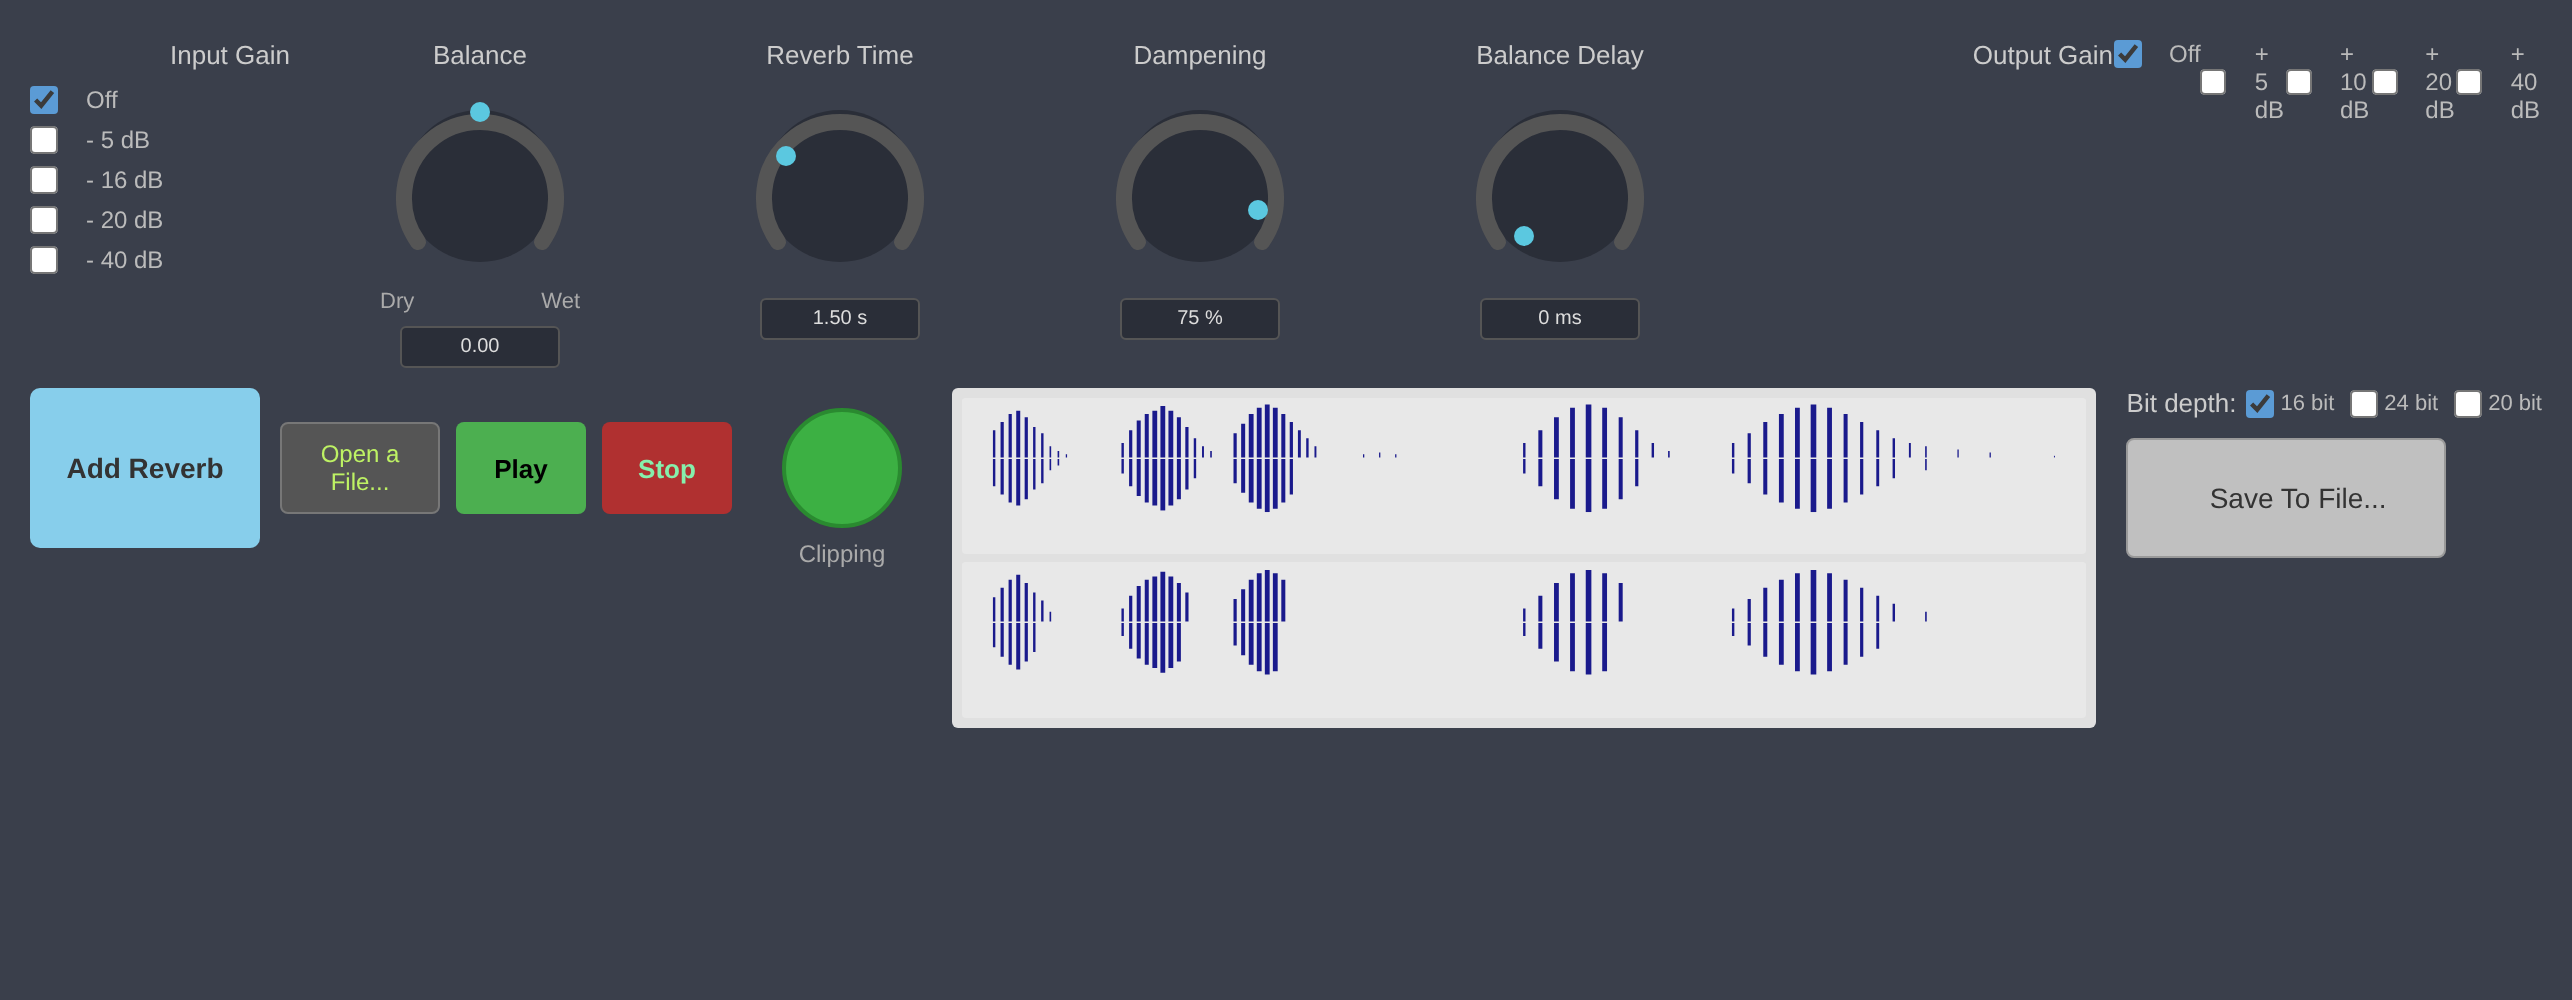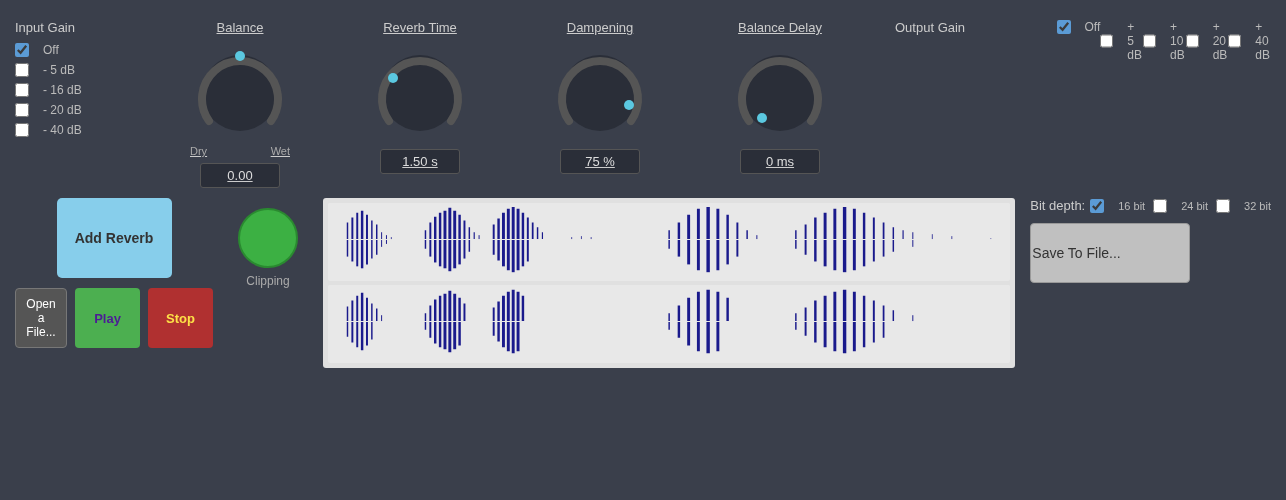--- a/index.html
+++ b/index.html
@@ -34,21 +34,21 @@
       display: flex;
       flex-direction: column;
       align-items: flex-start;
       min-width: 130px;
       margin-right: 20px;
     }
     .section-title {
       font-size: 13px;
       color: #ccc;
       margin-bottom: 8px;
-      text-align: left;
+      text-align: right;
       width: 100%;
     }
 
     .checkbox-row {
       display: flex;
       align-items: center;
       gap: 14px;
       margin-bottom: 6px;
       font-size: 12px;
       color: #bbb;
@@ -59,21 +59,20 @@
       accent-color: #5b9bd5;
     }
 
     
     .knob-section {
       display: flex;
       flex-direction: column;
       align-items: center;
       min-width: 150px;
       margin-right: 30px;
-      text-decoration: underline;
     }
     .knob-section .section-title {
       text-align: center;
       width: 100%;
     }
 
     .knob-wrapper {
       position: relative;
       width: 100px;
       height: 100px;
@@ -92,21 +91,21 @@
       color: #aaa;
       margin-top: 2px;
     }
 
     .knob-value-box {
       margin-top: 6px;
       background: #2a2e38;
       border: 1px solid #555;
       border-radius: 3px;
       padding: 4px 12px;
-      font-size: 13px;
+      font-size: 10px;
       color: #ddd;
       text-align: center;
       min-width: 80px;
     }
 
     
     .output-gain-section {
       display: flex;
       flex-direction: row;
       align-items: flex-start;
@@ -120,21 +119,21 @@
       flex-direction: row;
       align-items: flex-start;
       gap: 15px;
       flex: 1;
       padding-top: 5px;
     }
 
     
     .left-buttons {
       display: flex;
-      flex-direction: column;
+      flex-direction: row;
       align-items: center;
       gap: 10px;
       min-width: 120px;
     }
 
     .add-reverb-btn {
       background: #87ceeb;
       border: none;
       border-radius: 5px;
       width: 115px;
@@ -153,46 +152,46 @@
       flex-direction: row;
       gap: 8px;
     }
 
     .open-file-btn {
       background: #555;
       border: 1px solid #777;
       border-radius: 4px;
       padding: 8px 10px;
       font-size: 12px;
-      color: #ffffff;
+      color: #bef264;
       cursor: pointer;
       text-align: center;
-      width: 52px;
+      width: 80px;
     }
 
     .play-btn {
       background: #4caf50;
       border: none;
       border-radius: 4px;
       padding: 8px 16px;
       font-size: 13px;
       font-weight: bold;
-      color: #4c1d95;
+      color: #000000;
       cursor: pointer;
       width: 65px;
     }
 
     .stop-btn {
       background: #b03030;
       border: none;
       border-radius: 4px;
       padding: 8px 16px;
       font-size: 13px;
       font-weight: bold;
-      color: #fde047;
+      color: #86efac;
       cursor: pointer;
       width: 65px;
     }
 
     
     .clipping-section {
       display: flex;
       flex-direction: column;
       align-items: center;
       justify-content: flex-start;
@@ -261,39 +260,39 @@
 
     .bit-depth-options {
       display: flex;
       flex-direction: row;
       gap: 8px;
     }
 
     .bit-option {
       display: flex;
       align-items: center;
-      gap: 14px;
+      gap: 3px;
       font-size: 11px;
       color: #bbb;
     }
     .bit-option input[type="checkbox"] {
       width: 14px;
       height: 14px;
       accent-color: #5b9bd5;
     }
 
     .save-btn {
       background: #c0c0c0;
       border: 1px solid #999;
       border-radius: 4px;
-      padding: 12px 1px;
+      padding: 12px 29px;
       font-size: 14px;
       color: #333;
       cursor: pointer;
-      text-align: left;
+      text-align: right;
       width: 160px;
       height: 60px;
     }
     .knob-arc {
       fill: none;
       stroke: #555;
       stroke-width: 8;
       stroke-linecap: round;
     }
   </style>
@@ -650,21 +649,21 @@
           <label class="bit-option">
             <input type="checkbox" checked="" style="">
             <span>16 bit</span>
           </label>
           <label class="bit-option">
             <input type="checkbox" style="">
             <span>24 bit</span>
           </label>
           <label class="bit-option">
             <input type="checkbox" style="">
-            <span>32 bit</span>
+            <span>20 bit</span>
           </label>
         </div>
       </div>
       <button class="save-btn">Save To File...</button>
     </div>
 
   </div>
 </div>
 
 </body></html>

